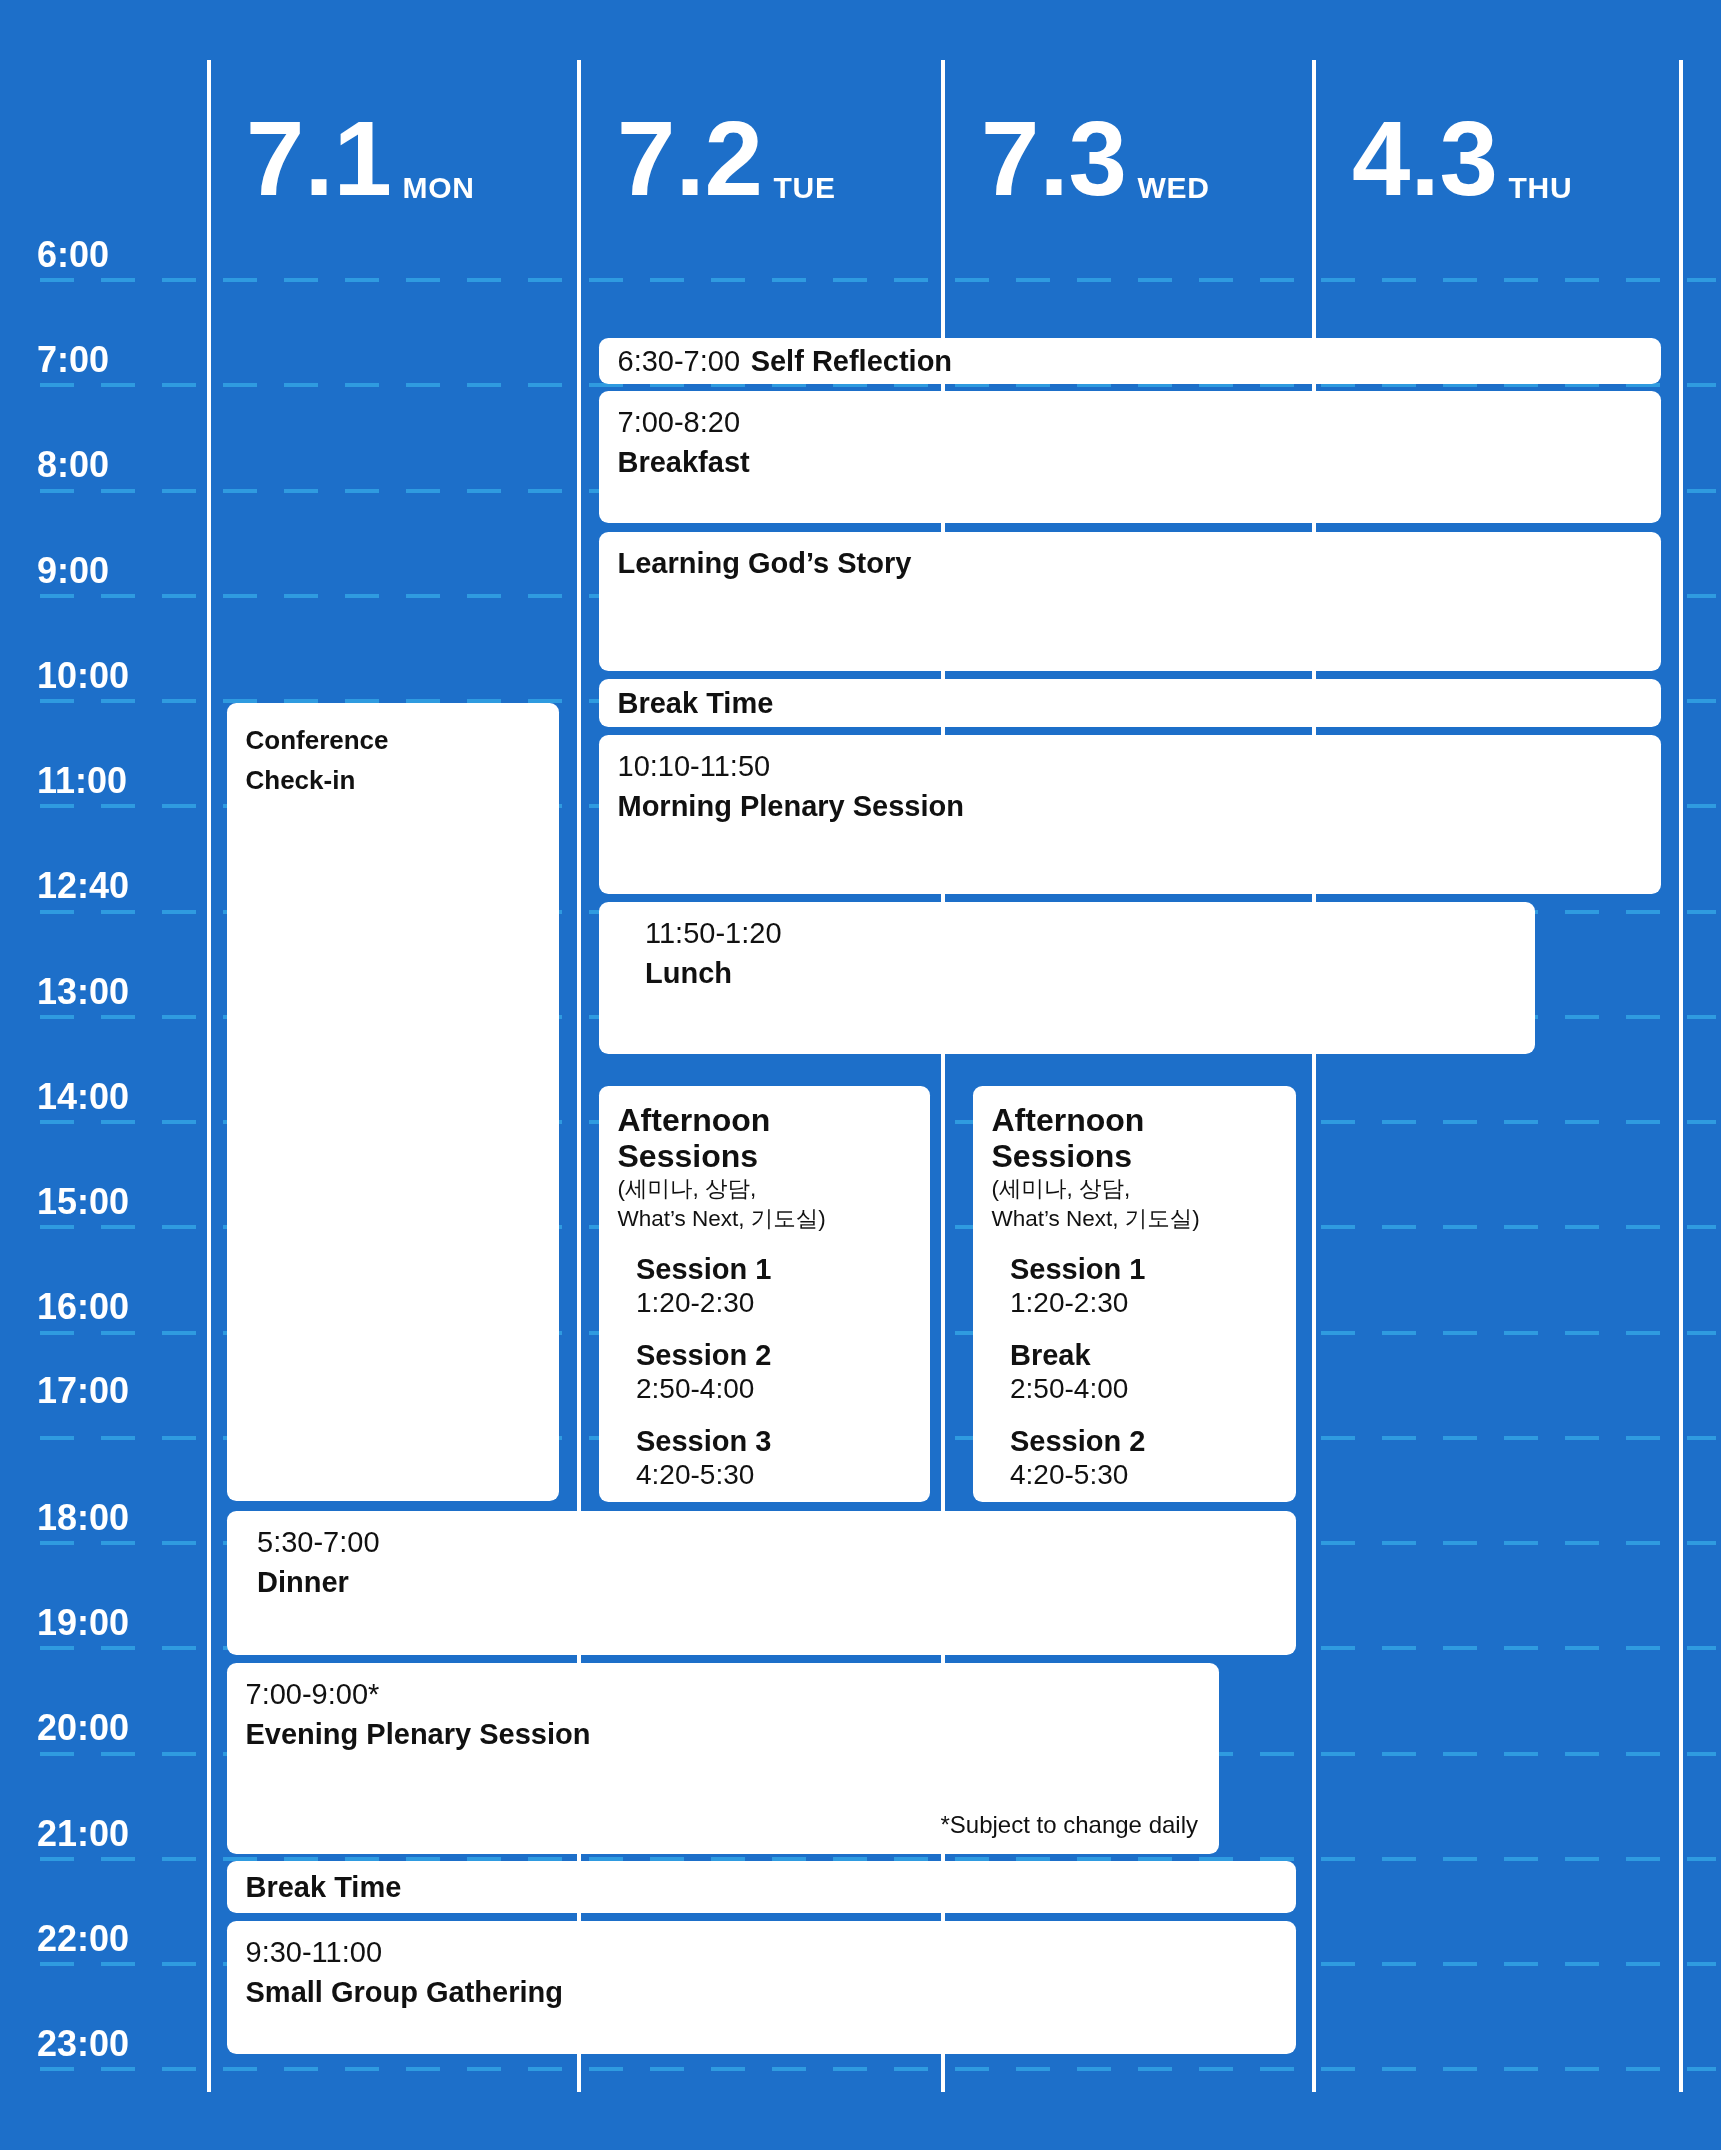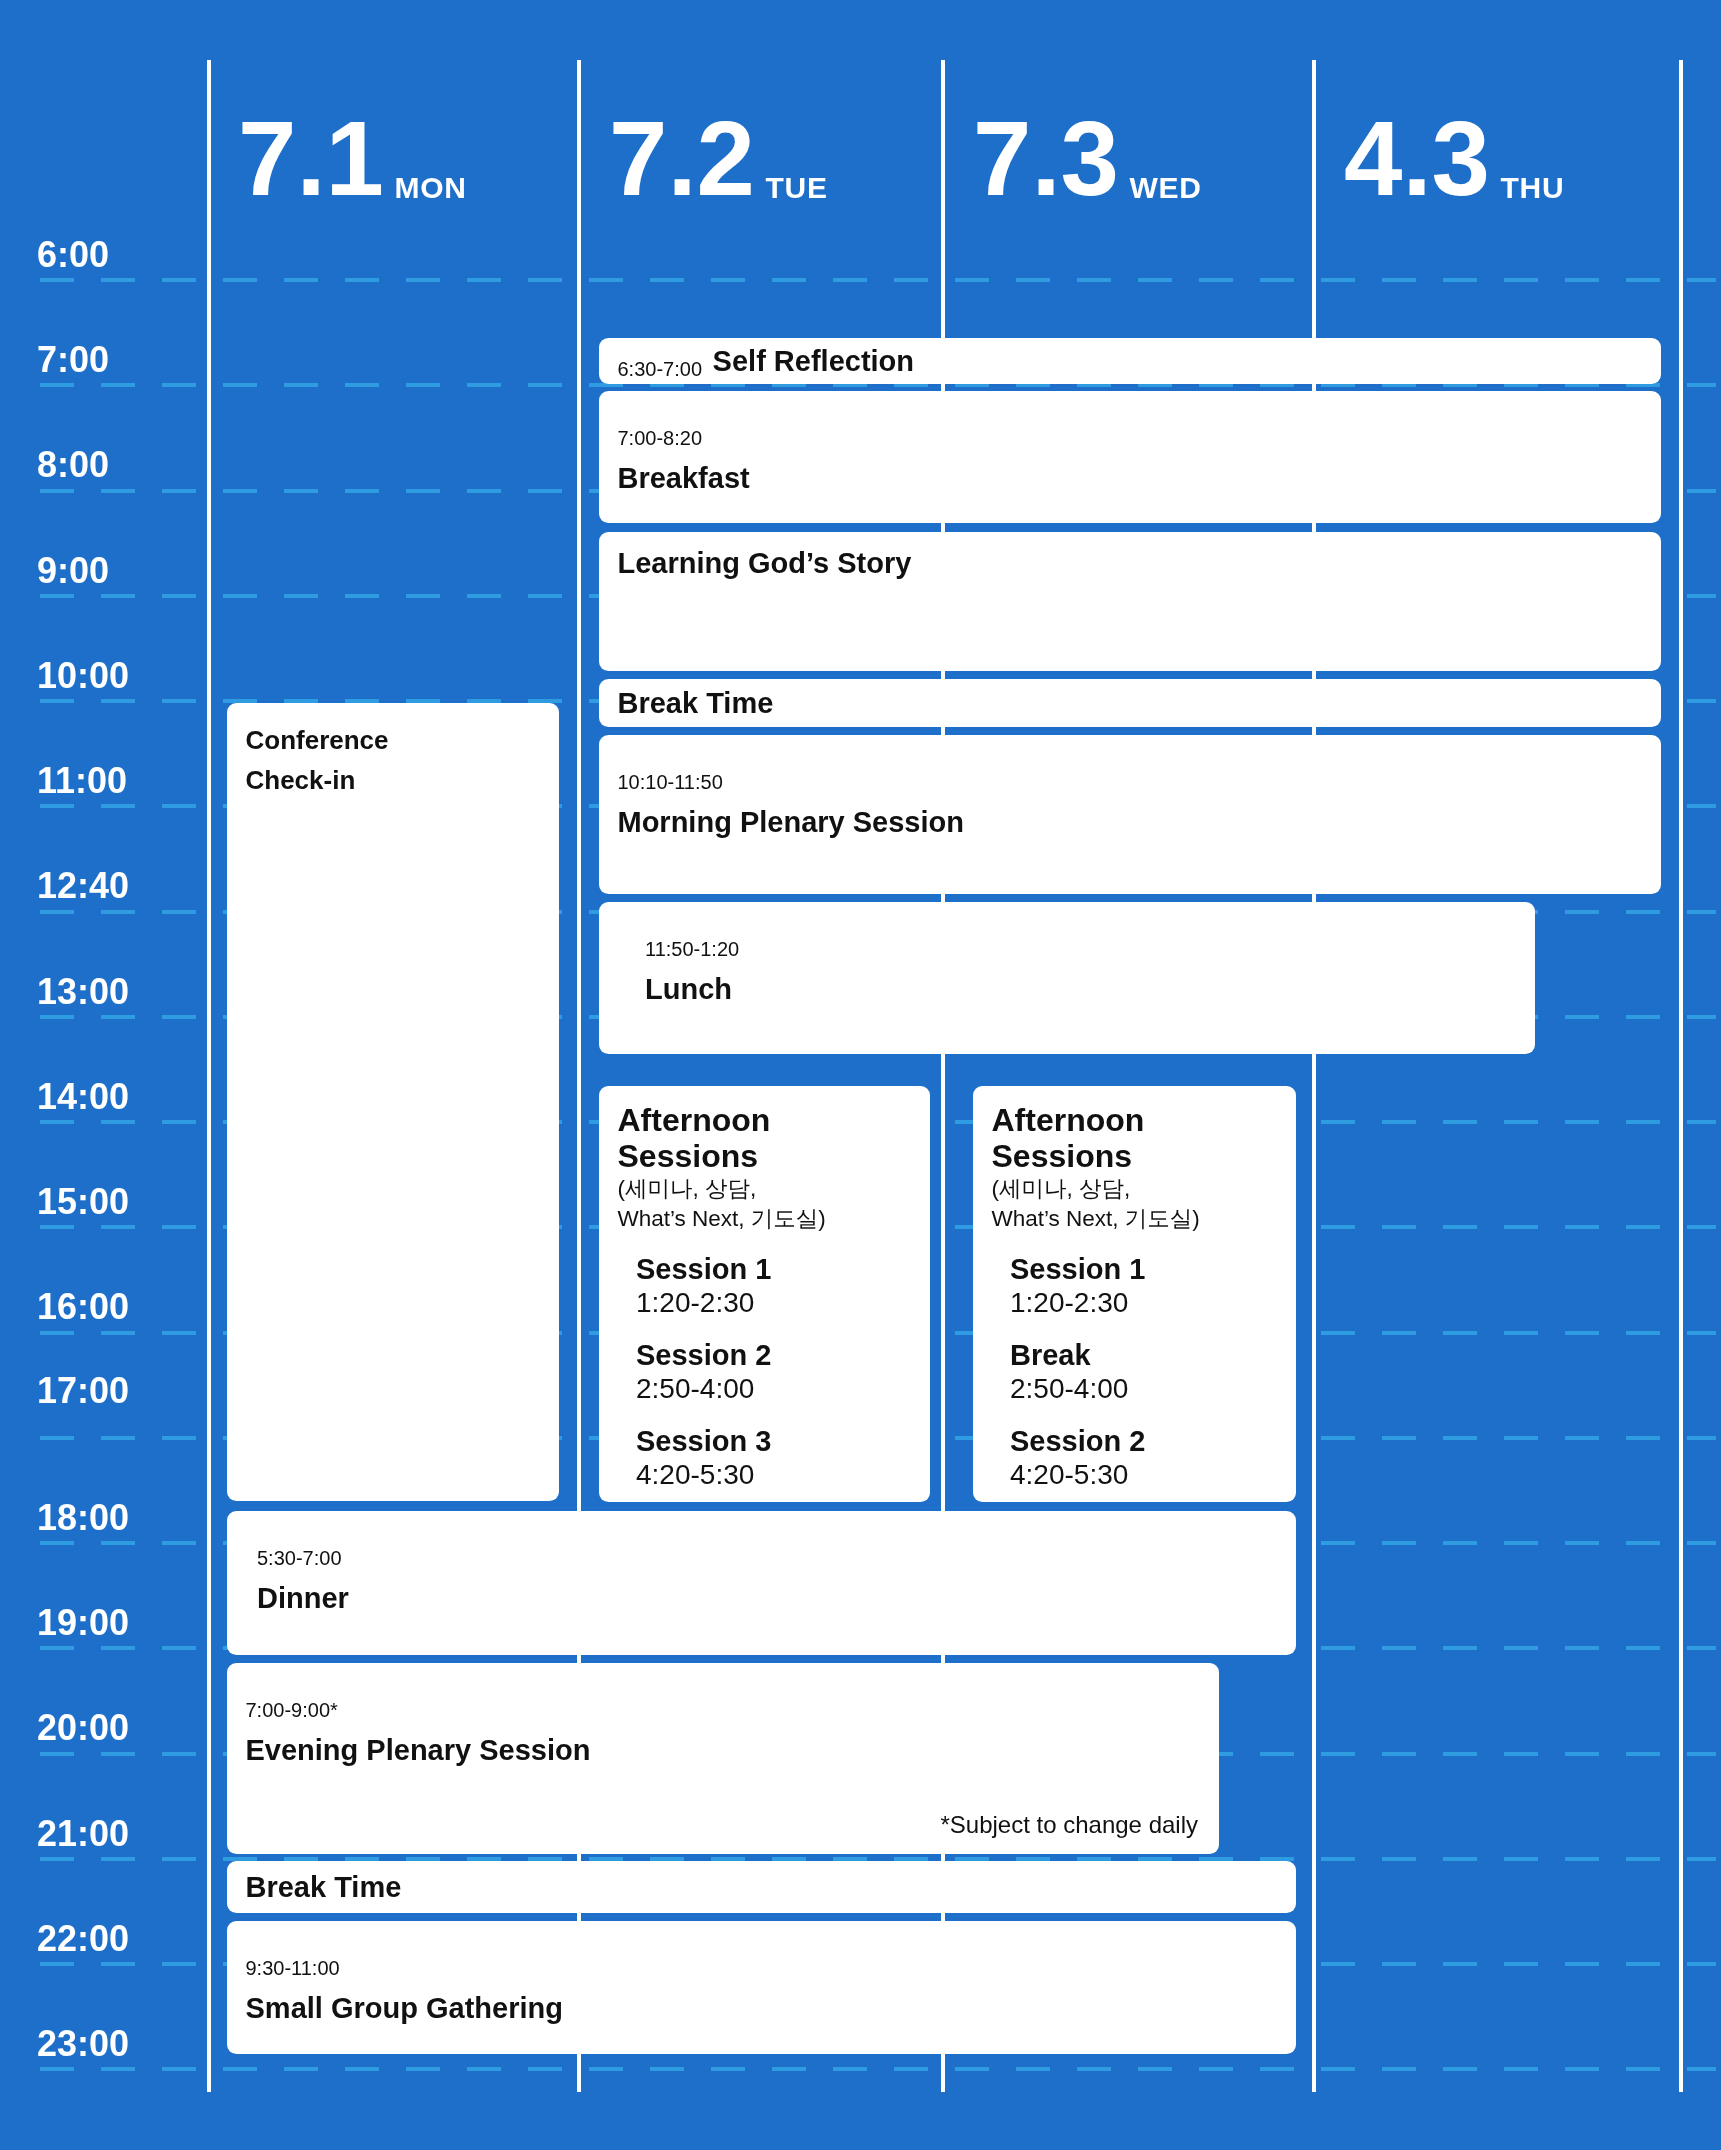--- a/index.html
+++ b/index.html
@@ -12,27 +12,27 @@
 
   
   .dash{position:absolute;left:40px;right:5.3px;height:4px;
         background:repeating-linear-gradient(90deg,#2F9BE0 0 34px,transparent 34px 61px);}
 
   
   .hl{position:absolute;left:37px;font-size:36px;font-weight:bold;color:#fff;line-height:1;}
 
   
   .day{position:absolute;top:106px;display:flex;align-items:flex-end;gap:10.6px;color:#fff;}
-  .d-num{font-size:105px;font-weight:bold;line-height:1;}
+  .d-num{font-size:105px;font-weight:bold;line-height:1;margin-left:8px;}
   .d-dow{font-size:30px;font-weight:bold;line-height:1;margin-bottom:8px;letter-spacing:0.7px;}
 
   
   .ev{position:absolute;background:#fff;border-radius:9.3px;box-sizing:border-box;
       padding:10.6px 18.5px;color:#111;}
-  .t{font-size:20px;line-height:40px;margin-top:16px;}
+  .t{font-size:29px;line-height:40px;}
   .b{font-size:29px;line-height:40px;font-weight:bold;}
   .inline-ev{display:flex;align-items:center;gap:10.6px;padding:0 18.5px;}
 
   .ev-self    {left:599px;top:338px;width:1062px;height:46px;}
   .ev-breakfast{left:599px;top:391px;width:1062px;height:132px;}
   .ev-learning{left:599px;top:532px;width:1062px;height:139px;}
   .ev-breakam {left:599px;top:679px;width:1062px;height:48px;}
   .ev-morning {left:599px;top:735px;width:1062px;height:159px;}
   .ev-lunch   {left:599px;top:902px;width:936px;height:152px;padding-left:46px;}
   .ev-checkin {left:227px;top:703px;width:332px;height:798px;padding-top:17px;}

